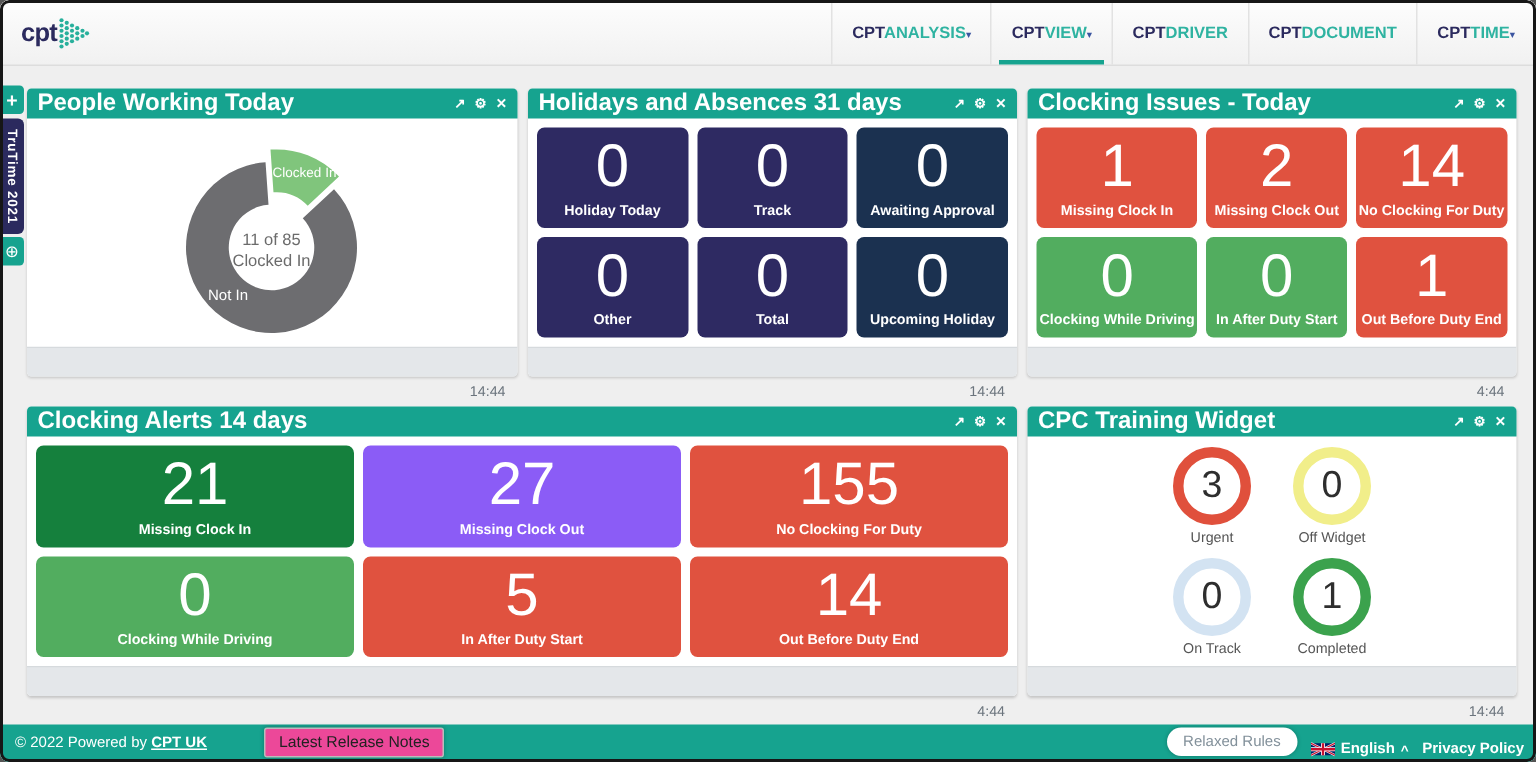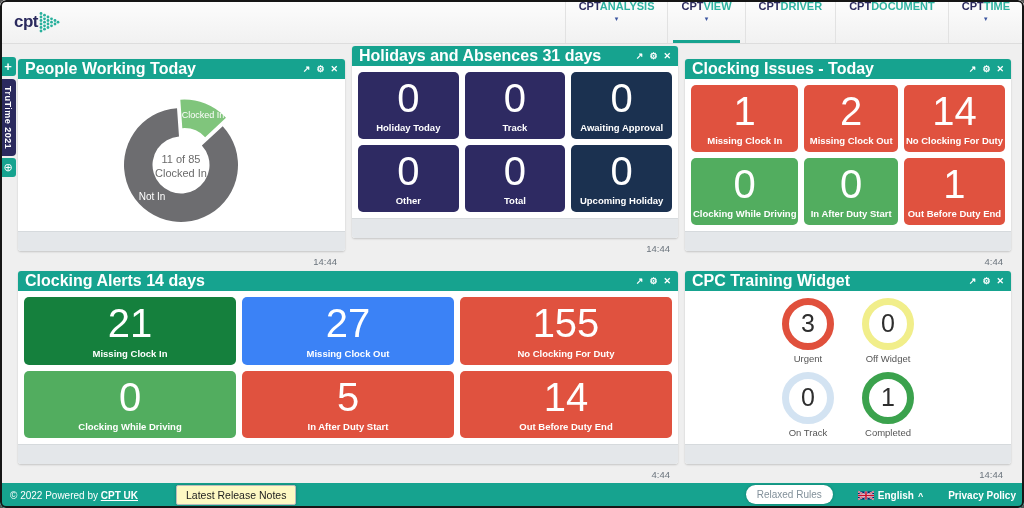--- a/index.html
+++ b/index.html
@@ -8,21 +8,21 @@
             background:#efefef; border-radius:6px; overflow:hidden; }
   .screen::after { content:''; position:absolute; inset:0; border:2px solid #161616;
                    border-radius:6px; pointer-events:none; z-index:60; }
 
   
   .topbar { height:44px; background:linear-gradient(#fdfdfd,#f1f1f1);
             border-bottom:1px solid #ddd; display:flex; align-items:stretch; }
   .logo { display:flex; align-items:center; padding-left:14px; gap:1px; }
   .logo-text { font-size:17px; font-weight:bold; color:#2b2a5e; letter-spacing:-0.5px; }
   .topnav { margin-left:auto; display:flex; align-items:stretch; }
-  .nav-item { position:relative; display:flex; flex-direction:column; justify-content:flex-start;
+  .nav-item { position:relative; display:flex; flex-direction:row; justify-content:flex-start;
               align-items:center; padding:0 13px; border-left:1px solid #e2e2e2; cursor:pointer; }
   .nav-item:last-child { border-right:1px solid #e2e2e2; }
   .nav-text { font-size:11px; font-weight:bold; white-space:nowrap; }
   .nav-prefix { color:#2b2a5e; }
   .nav-sub { color:#2fb3a1; }
   .nav-caret { font-size:7px; color:#3b55a0; line-height:1; margin-top:3px; height:7px; }
   .nav-item.active::after { content:''; position:absolute; left:5px; right:5px; bottom:0;
                             height:3px; background:#16a38f; }
 
   
@@ -72,24 +72,24 @@
 
   
   .donut-center { fill:#6b6b6b; font-size:11px; }
   .donut-slice-label { fill:#fff; font-size:9px; }
 
   
   .footbar { position:absolute; left:0; right:0; bottom:0; height:25px; background:#16a38f;
              display:flex; align-items:center; padding:0 8px 0 10px; z-index:10; }
   .copyright { color:#fff; font-size:10px; white-space:nowrap; }
   .copyright a { color:#fff; font-weight:bold; text-decoration:underline; cursor:pointer; }
-  .release-btn { margin-left:38px; background:#fef9c3; border:1px solid #bbb; border-radius:2px;
+  .release-btn { margin-left:38px; background:#ec4899; border:1px solid #bbb; border-radius:2px;
                  padding:3px 9px; font-size:10.5px; color:#222; cursor:pointer;
                  box-shadow:0 0 3px rgba(0,0,0,.25); transform:translateY(-1px); white-space:nowrap; }
-  .foot-right { margin-left:auto; display:flex; align-items:center; gap:25px; }
+  .foot-right { margin-left:auto; display:flex; align-items:flex-end; gap:9px; }
   .relaxed-btn { background:#fff; border:none; border-radius:10px; padding:4px 11px; font-size:10px;
                  color:#82909a; cursor:pointer; box-shadow:0 0 3px rgba(0,0,0,.25);
                  transform:translateY(-1px); white-space:nowrap; }
   .lang { display:flex; align-items:center; gap:4px; color:#fff; font-size:10px;
           font-weight:bold; cursor:pointer; white-space:nowrap; }
   .lang-caret { font-size:9px; }
   .privacy { color:#fff; font-size:10px; font-weight:bold; cursor:pointer; white-space:nowrap; }
 </style>
 </head>
 <body>
@@ -174,21 +174,21 @@
           <text x="134" y="121" text-anchor="middle" class="donut-slice-label" style="font-size:10px">Not In</text>
           <text x="163" y="84" text-anchor="middle" class="donut-center">11 of 85</text>
           <text x="163" y="98" text-anchor="middle" class="donut-center">Clocked In</text>
         </svg>
       </div>
       <div class="w-foot">
         <span class="w-time">14:44</span>
       </div>
     </section>
 
-    <section class="widget" style="left:352px;top:2px;width:326px;height:192px">
+    <section class="widget" style="left:352px;top:15px;width:326px;height:192px">
       <div class="w-head">
         <span class="w-title">Holidays and Absences 31 days</span>
         <span class="w-icons">
             <span class="w-icon">↗</span>
             <span class="w-icon">⚙</span>
             <span class="w-icon">✕</span>
           </span>
       </div>
       <div class="w-body">
         <div class="tile-grid">
@@ -273,21 +273,21 @@
             <span class="w-icon">⚙</span>
             <span class="w-icon">✕</span>
           </span>
       </div>
       <div class="w-body">
         <div class="tile-grid">
             <div class="tile" style="background: #15803d;">
               <div class="tile-value">21</div>
               <div class="tile-label">Missing Clock In</div>
             </div>
-            <div class="tile" style="background: #3b82f6;">
+            <div class="tile" style="background: #8b5cf6;">
               <div class="tile-value">27</div>
               <div class="tile-label">Missing Clock Out</div>
             </div>
             <div class="tile" style="background: rgb(224, 82, 63);">
               <div class="tile-value">155</div>
               <div class="tile-label">No Clocking For Duty</div>
             </div>
             <div class="tile" style="background: rgb(82, 173, 95);">
               <div class="tile-value">0</div>
               <div class="tile-label">Clocking While Driving</div>

